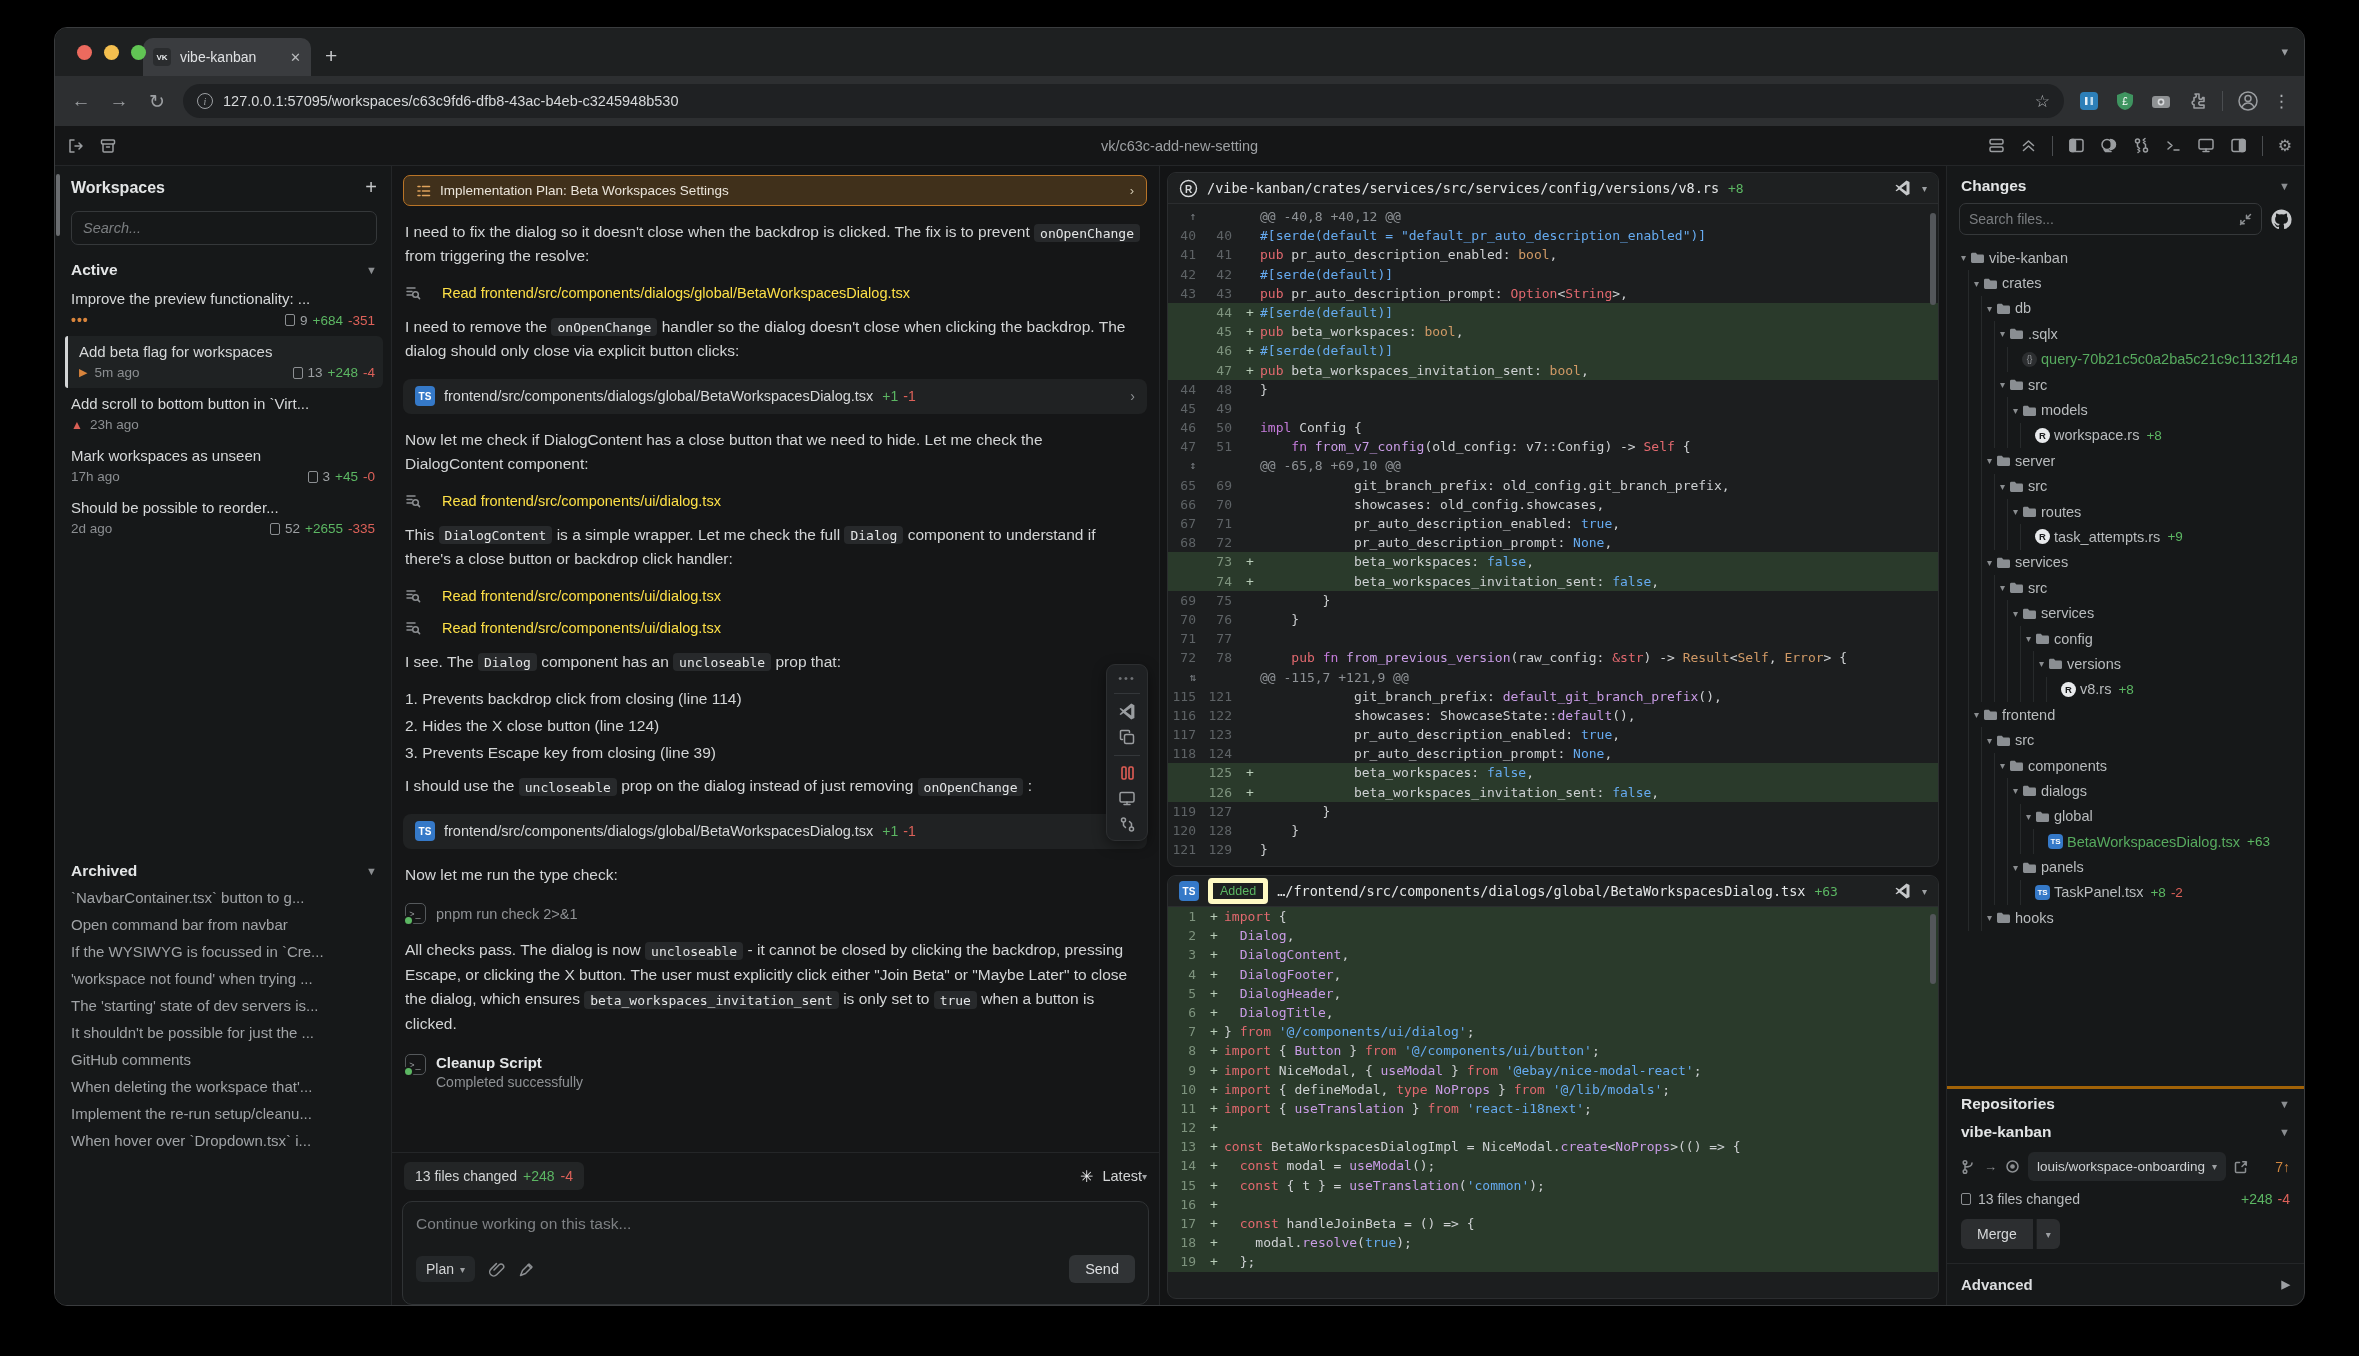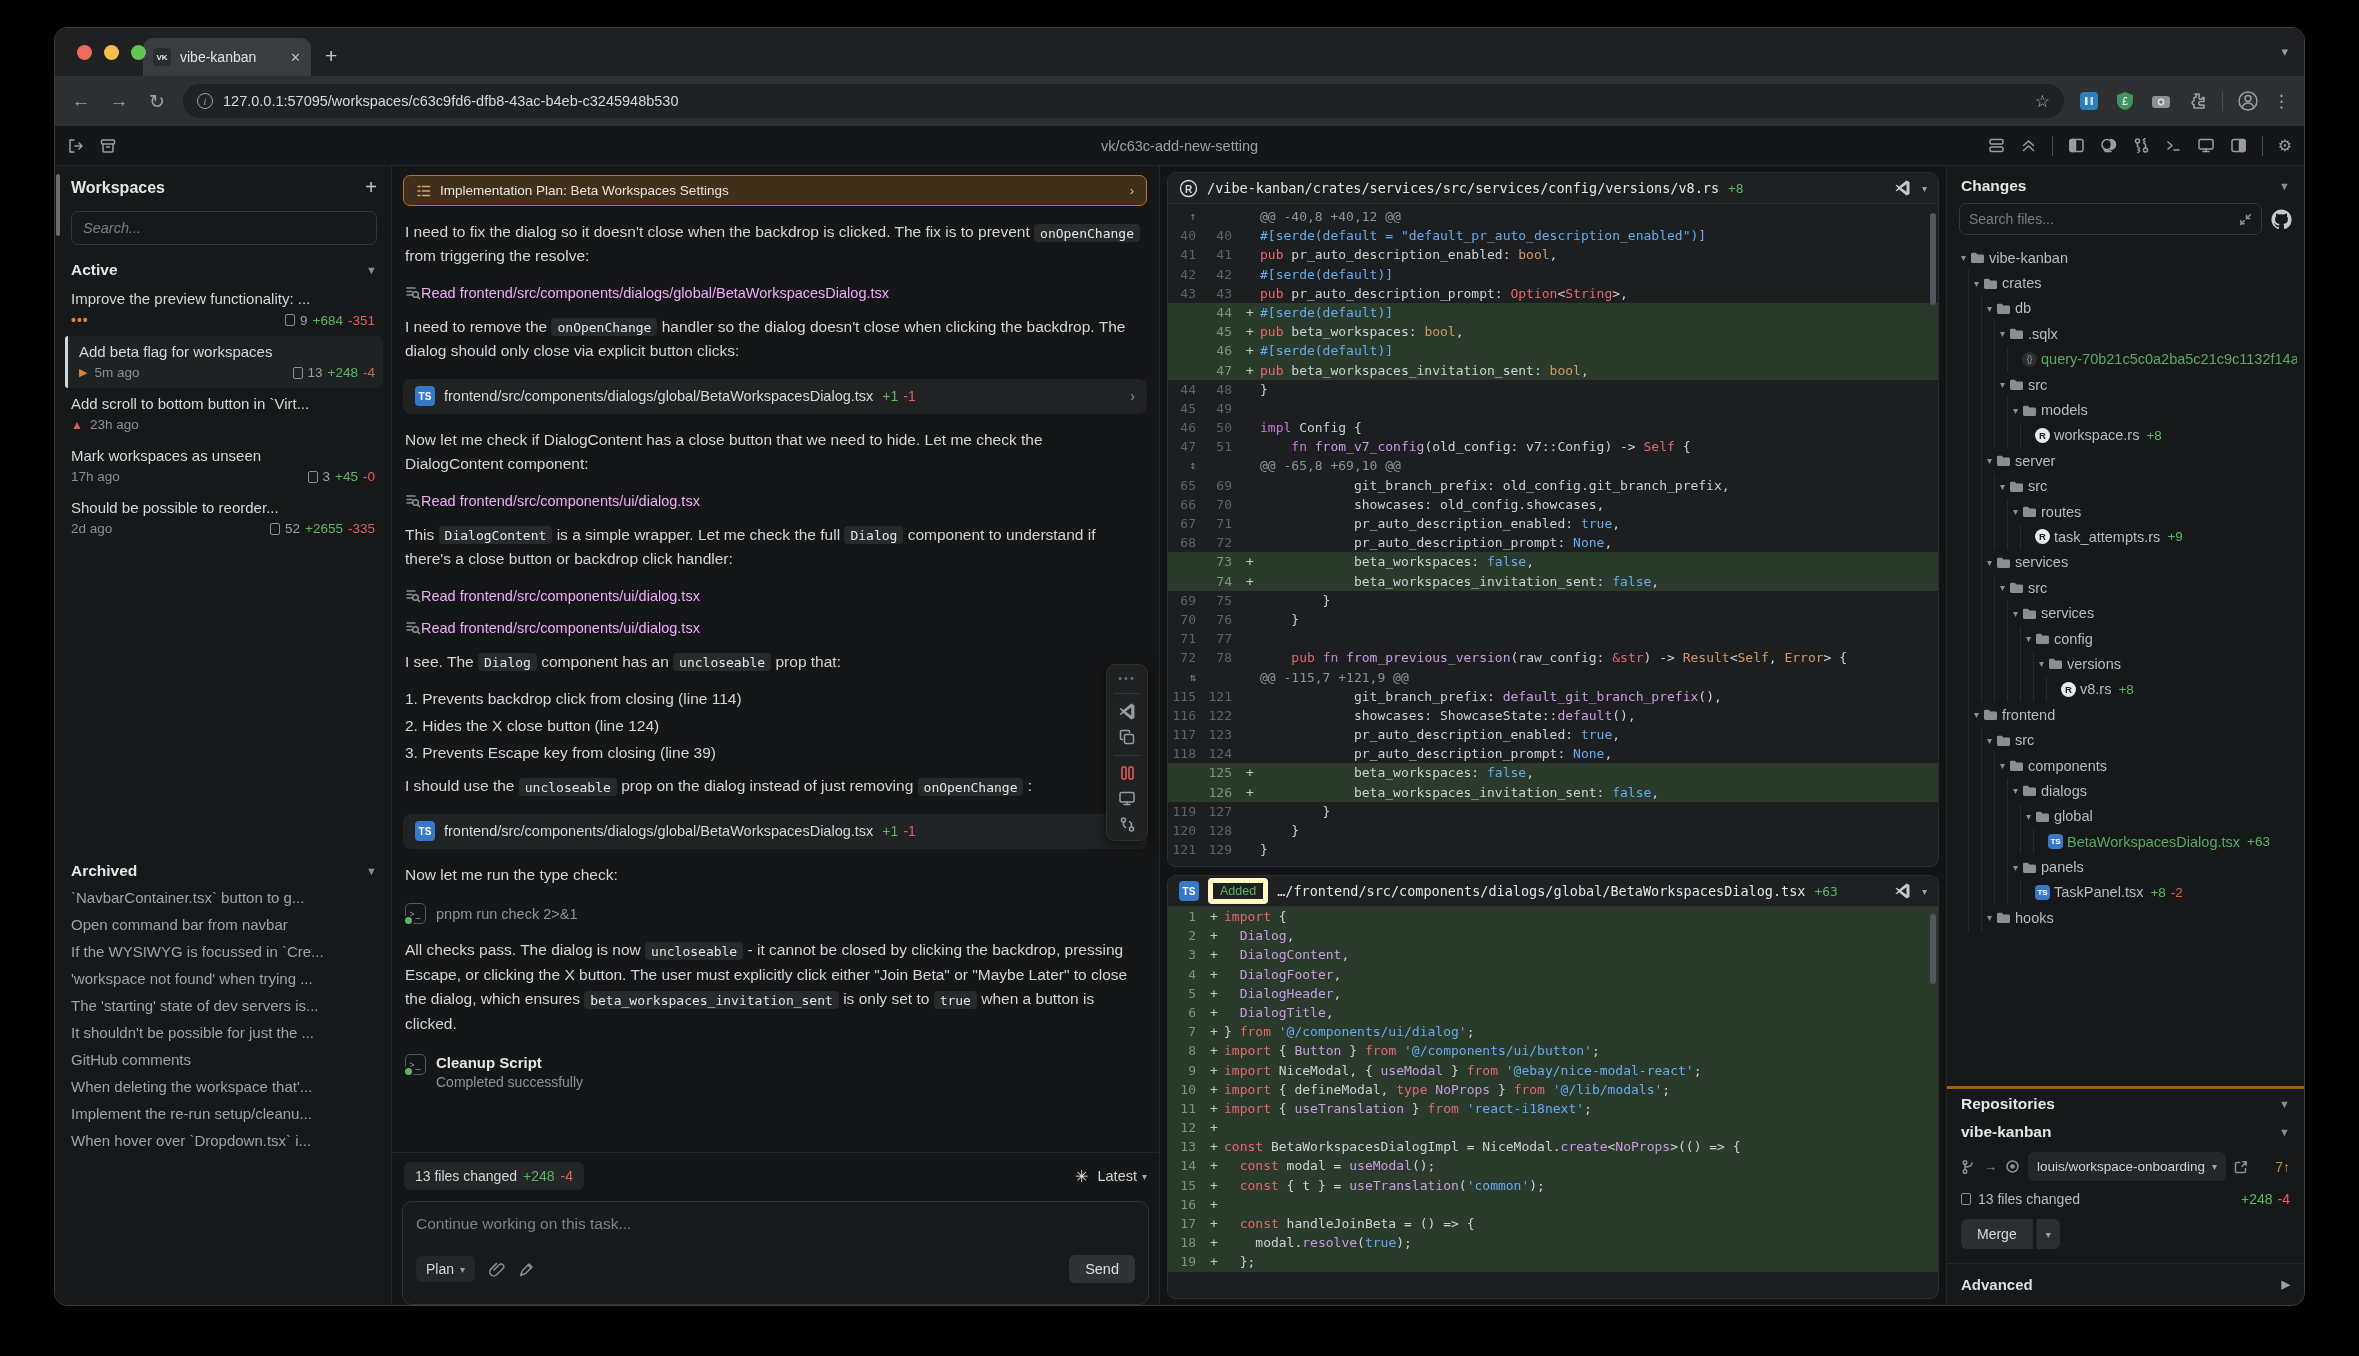--- a/index.html
+++ b/index.html
@@ -69,21 +69,21 @@
   .chat{background:#151617;border-right:1px solid #242628;display:grid;grid-template-rows:1fr auto auto;
     overflow:hidden;position:relative;}
   .chat-scroll{overflow:hidden;padding:9px 12px 0 11px;}
   .banner{height:31px;background:#40301b;border:1px solid #b97427;border-radius:7px;display:flex;
     align-items:center;padding:0 12px;gap:9px;}
   .banner-title{color:#eae4da;font-size:13.5px;flex:1;}
   .banner-chev{color:#cfc5ae;font-size:13px;}
   .para{color:#d3d5d6;font-size:15.5px;line-height:1.58;margin:14px 2px 0;}
   .chip{font-family:"DejaVu Sans Mono",monospace;font-size:13px;background:#27292b;border-radius:4px;
     padding:1.5px 6px;color:#e4e6e7;}
-  .read-row{display:flex;align-items:center;gap:0;margin:16px 2px 0;color:#f0abfc;font-size:14.5px;}
+  .read-row{display:flex;align-items:center;gap:21px;margin:16px 2px 0;color:#fde047;font-size:14.5px;}
   .file-card{height:35px;background:#202223;border-radius:8px;display:flex;align-items:center;
     padding:0 12px;gap:9px;margin:15px 0 0;}
   .ts-badge{width:20px;height:20px;border-radius:4px;background:#3579c8;color:#fff;font-size:10px;
     font-weight:bold;display:flex;align-items:center;justify-content:center;}
   .fc-path{color:#d6d8d9;font-size:14.5px;}
   .fc-stats{font-size:14px;display:flex;gap:5px;}
   .fc-chev{margin-left:auto;color:#8f9295;font-size:14px;}
   .list-line{color:#d3d5d6;font-size:15.5px;line-height:1.72;margin:0 2px;}
   .term-row{display:flex;align-items:center;gap:10px;margin:16px 2px 0;}
   .term-ic{position:relative;width:21px;height:21px;border:1.4px solid #55595c;border-radius:5px;
@@ -92,21 +92,21 @@
     background:#5cb763;border:2px solid #151617;}
   .term-cmd{color:#8f9295;font-size:14.5px;}
   .cleanup{display:flex;gap:10px;margin:18px 2px 0;}
   .cl-title{color:#e3e5e6;font-size:15px;font-weight:bold;}
   .cl-status{color:#8f9295;font-size:14px;margin-top:3px;}
   .chat-foot{border-top:1px solid #242628;display:flex;align-items:center;padding:9px 12px;}
   .files-chip{background:#232526;border-radius:6px;padding:6px 11px;font-size:14px;color:#d3d5d6;
     display:flex;gap:6px;}
   .foot-right{margin-left:auto;display:flex;align-items:center;gap:9px;}
   .spark{color:#eceeef;font-size:16px;}
-  .latest{color:#d3d5d6;font-size:14.5px;display:flex;align-items:center;gap:5px;}
+  .latest{color:#d3d5d6;font-size:14.5px;display:flex;align-items:center;}
   .chat-input{margin:2px 10px 0;border:1px solid #303335;border-radius:10px;background:#181a1b;
     padding:13px 13px 15px;height:104px;}
   .ci-field{width:100%;background:transparent;border:none;outline:none;color:#d3d5d6;font-size:15.5px;}
   .ci-field::placeholder{color:#7e8184;}
   .ci-row{display:flex;align-items:center;gap:13px;margin-top:22px;}
   .plan-chip{background:#242729;border-radius:6px;padding:5px 10px;color:#d3d5d6;font-size:14px;
     display:flex;align-items:center;gap:6px;}
   .send-btn{margin-left:auto;background:#303335;border-radius:6px;padding:6px 16px;color:#dcdee0;font-size:14.5px;}
   .chev-s{font-size:10px;color:#9da0a3;}
   .float-bar{position:absolute;right:11px;top:498px;width:42px;background:#1f2123;border:1px solid #2d2f31;

